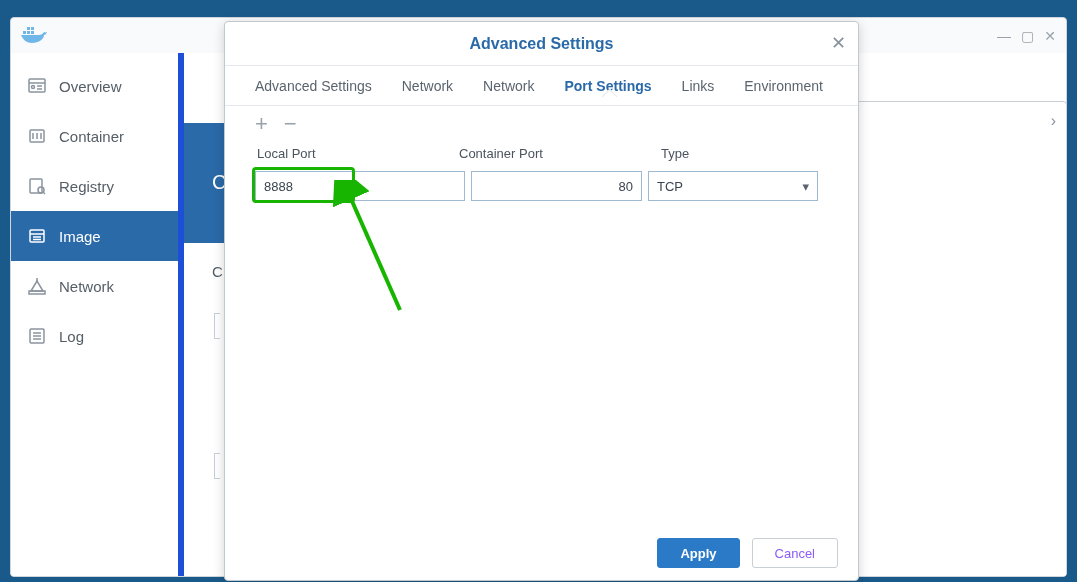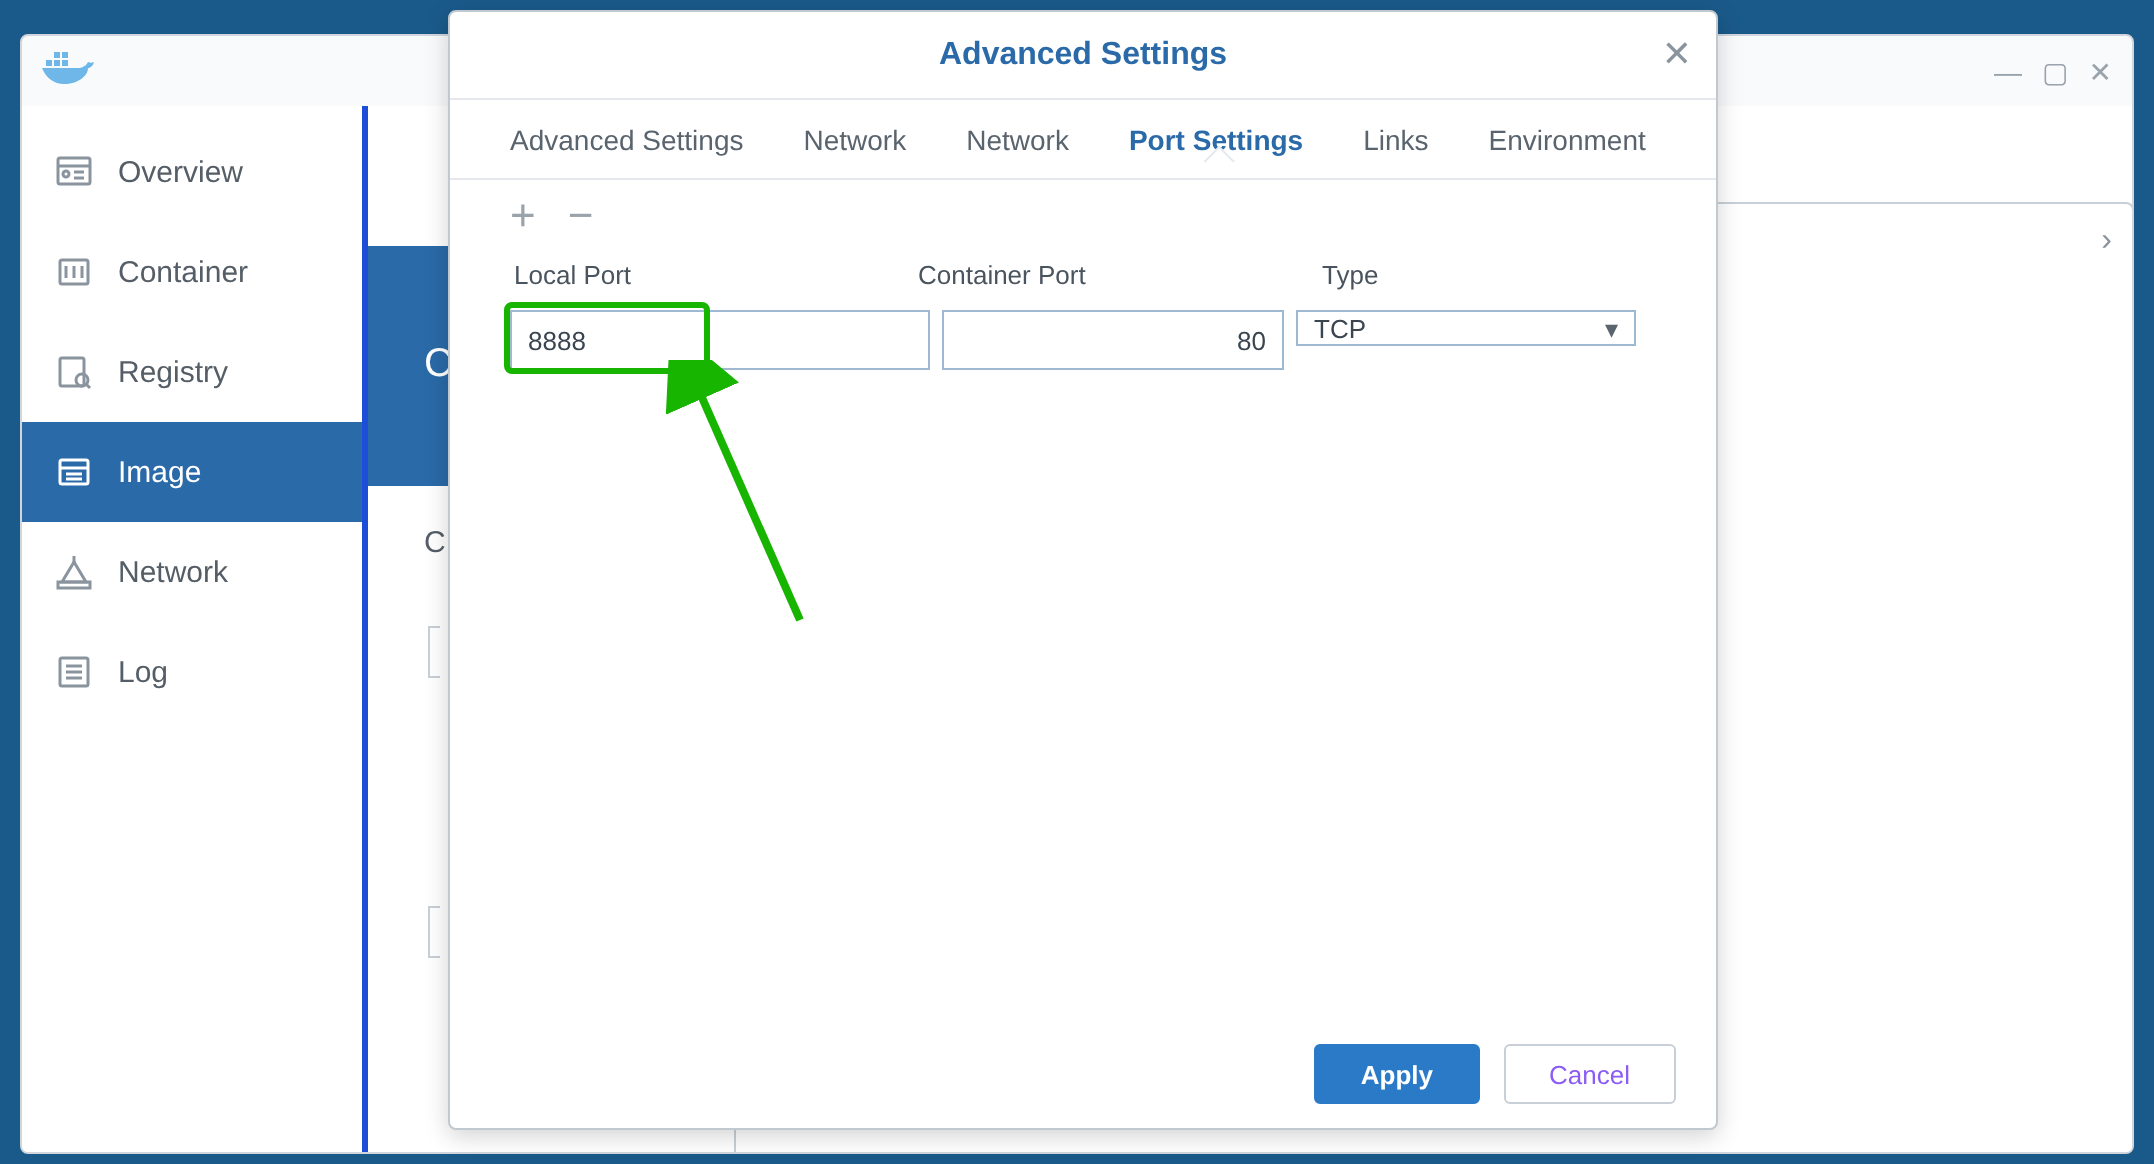--- a/index.html
+++ b/index.html
@@ -12,21 +12,21 @@
     background: #f9fafb; border: 1px solid #d0d6dc; border-radius: 4px;
     overflow: hidden;
   }
   .title-bar { height: 35px; display:flex; align-items:center; padding: 0 10px; justify-content: space-between; }
   .title-left { display:flex; align-items:center; gap:8px; }
   .title-controls { display:flex; gap:10px; color:#9aa3ab; font-size:14px;}
   .title-controls span { cursor: default; }
   .whale-icon { color:#6fb7e8; }
 
   .main-body { display:flex; height: calc(100% - 35px); }
-  .sidebar { width: 173px; background:#fff; border-right:3px solid #1d4ed8; padding-top:8px;}
+  .sidebar { width: 173px; background:#fff; border-right:6px solid #1d4ed8; padding-top:8px;}
   .side-item { display:flex; align-items:center; gap:12px; height:50px; padding:0 16px; color:#555e66; font-size:15px; }
   .side-item .ic { width:20px; height:20px; display:flex; align-items:center; justify-content:center; color:#8a949e;}
   .side-item.active { background:#2a6aa8; color:#fff;}
   .side-item.active .ic { color:#fff;}
   .content-area { flex:1; background:#fff; position:relative;}
 
   .blue-band { position:absolute; left:0; right:0; top:70px; height:120px; background:#2a6aa8;}
   .img-row { position:absolute; right:0; top:75px; width:180px; height:70px; display:flex; flex-direction:column; align-items:center; justify-content:center; color:#4a545e;}
   .img-row2 { position:absolute; right:0; top:155px; width:180px; height:70px; display:flex; flex-direction:column; align-items:center; justify-content:center; color:#4a545e;}
   .img-highlight { position:absolute; right:0; top:70px; width:180px; height:70px; background:#d9e9f5;}
@@ -39,21 +39,21 @@
 
   
   .underlay-modal {
     position:absolute; left:183px; top:48px; width:700px; height:495px;
     background:#fff; border:1px solid #c8cfd6; border-radius:4px;
   }
   .underlay-modal .chev { position:absolute; right:10px; top:10px; color:#8a949e;}
 
   
   .modal {
-    position:absolute; left:219px; top:0; width:635px; height:560px;
+    position:absolute; left:219px; top:16px; width:635px; height:560px;
     background:#fff; border:1px solid #c0c8d0; border-radius:4px;
     box-shadow: 0 3px 12px rgba(0,0,0,.18);
     display:flex; flex-direction:column;
   }
   .modal-head { height:44px; display:flex; align-items:center; justify-content:center; position:relative; border-bottom:1px solid #e5e9ed;}
   .modal-title { color:#2a6aa8; font-weight:700; font-size:16px;}
   .modal-close { position:absolute; right:12px; top:10px; color:#8a949e; font-size:18px; }
 
   .modal-tabs { height:40px; display:flex; align-items:center; gap:30px; padding:0 30px; border-bottom:1px solid #e5e9ed; }
   .tab { color:#5a646e; font-size:14px; height:100%; display:flex; align-items:center; position:relative;}
@@ -69,21 +69,21 @@
   .th.c1 { width:196px;}
   .th.c2 { width:196px;}
   .th.c3 { width:170px;}
 
   .trow { display:flex; gap:6px;}
   .cell-input {
     height:30px; border:1px solid #9fb9d2; padding:0 8px; font-size:13px; color:#3a4550; background:#fff;
   }
   .cell-input.c1 { width:210px;}
   .cell-input.c2 { width:171px;text-align:right;}
-  .cell-select { width:170px; height:18px; border:1px solid #9fb9d2; display:flex; align-items:center; justify-content:space-between; padding:0 8px; font-size:13px; color:#3a4550;}
+  .cell-select { width:170px; height:30px; border:1px solid #9fb9d2; display:flex; align-items:center; justify-content:space-between; padding:0 8px; font-size:13px; color:#3a4550;}
   .cell-select .dd { color:#5a646e;}
 
   .highlight-box { position:absolute; border:3px solid #17b400; border-radius:4px; pointer-events:none;}
   .hl-1 { left:27px; top:25px; width:103px; height:36px;}
 
   .arrow-svg { position:absolute; left:325px; top:175px; pointer-events:none;}
 
   .modal-footer { margin-top:auto; height:54px; display:flex; align-items:center; justify-content:flex-end; gap:12px; padding:0 20px; border-top: none;}
   .btn { height:30px; padding:0 22px; font-size:13px; border-radius:3px; border:1px solid #c8cfd6; background:#fff; color:#8b5cf6; display:flex; align-items:center;}
   .btn.primary { background:#2a7ac8; color:#ffffff; border-color:#2a7ac8; font-weight:600;}

